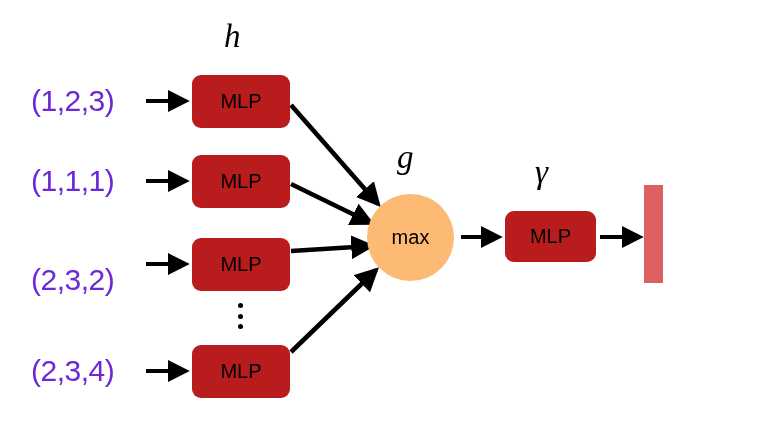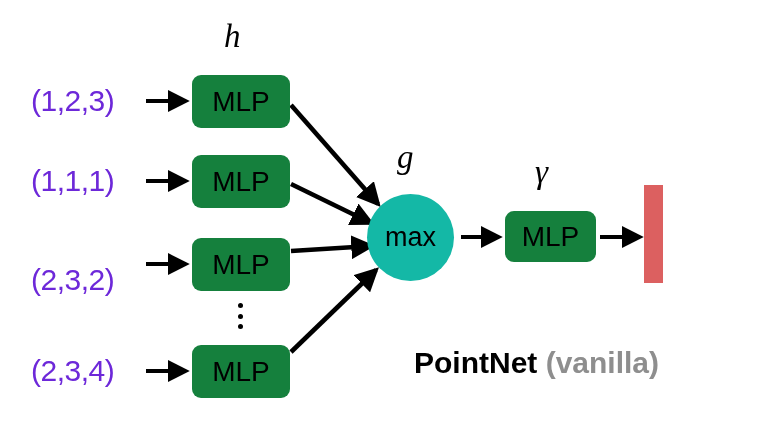--- a/index.html
+++ b/index.html
@@ -37,39 +37,39 @@
     position: absolute;
     font-family: "Liberation Sans", sans-serif;
     font-size: 30px;
     color: #6d28d9;
     white-space: nowrap;
     letter-spacing: -0.5px;
     line-height: 1;
   }
   .mlp-box {
     position: absolute;
-    background: #15803d;
+    background: #b91c1c;
     border-radius: 9px;
     display: flex;
     align-items: center;
     justify-content: center;
     font-family: "Liberation Sans", sans-serif;
-    font-size: 28px;
+    font-size: 20px;
     color: #000000;
     letter-spacing: 0px;
   }
   .max-node {
     position: absolute;
-    background: #14b8a6;
+    background: #fdba74;
     border-radius: 50%;
     display: flex;
     align-items: center;
     justify-content: center;
     font-family: "Liberation Sans", sans-serif;
-    font-size: 27px;
+    font-size: 20px;
     color: #000000;
   }
   .output-bar {
     position: absolute;
     background: #DC6060;
   }
   .math-sym {
     position: absolute;
     font-family: "Liberation Serif", "DejaVu Serif", serif;
     font-style: italic;
@@ -158,18 +158,15 @@
     <div class="math-sym" style="left:397px; top:141px;">g</div>
 
     <div class="max-node" style="left:367px; top:194px; width:87px; height:87px;">max</div>
 
     <div class="math-sym" style="left:535px; top:156px;">γ</div>
 
     <div class="mlp-box" style="left:505px; top:211px; width:91px; height:51px;">MLP</div>
 
     <div class="output-bar" style="left:644px; top:185px; width:19px; height:98px;"></div>
 
-    <div class="caption" style="left:414px; top:348px;">
-      <span class="brand">PointNet</span><span>&nbsp;</span><span class="variant">(vanilla)</span>
-    </div>
 
   </div>
 </div>
 
 </body></html>

